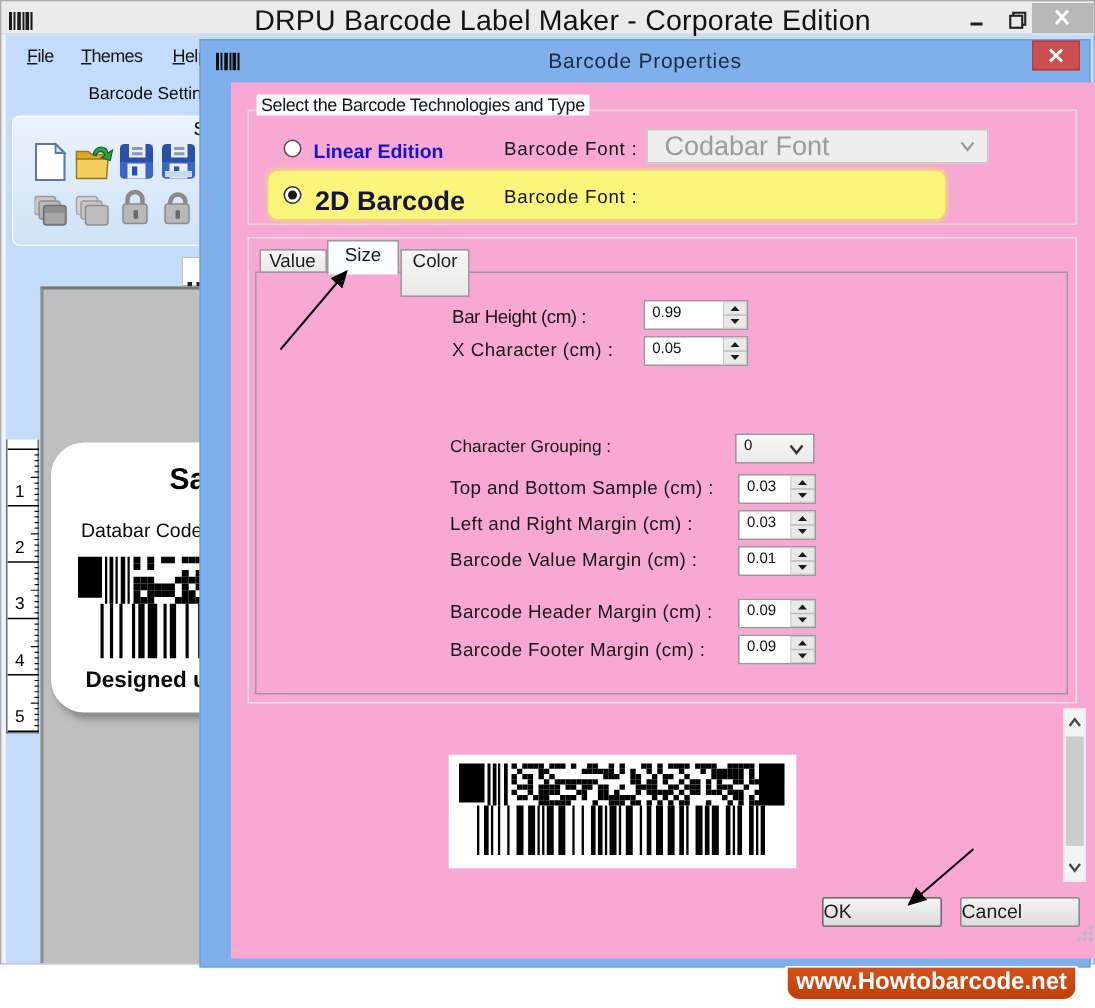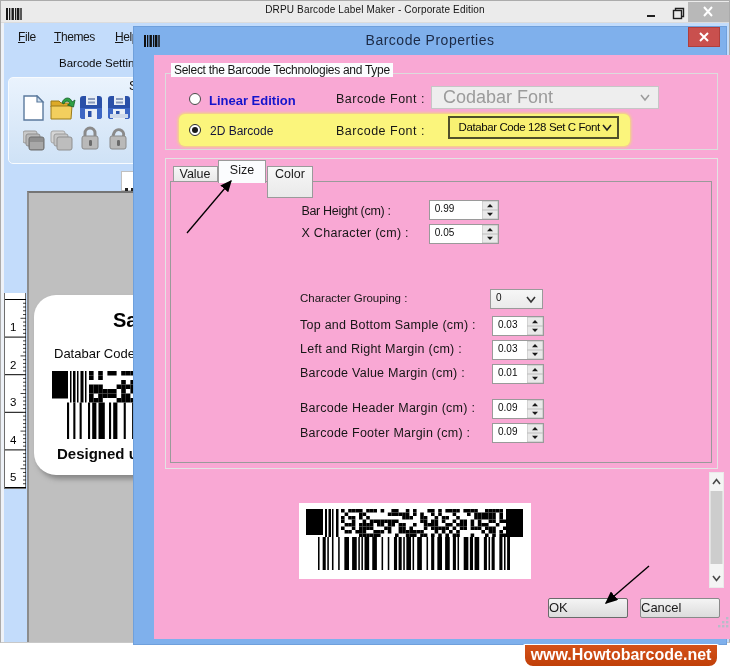--- a/index.html
+++ b/index.html
@@ -1,20 +1,20 @@
 <!DOCTYPE html>
 <html><head>
 <meta charset="utf-8">
 <style>
 * { margin:0; padding:0; box-sizing:border-box; }
 html,body { width:730px; height:672px; background:#fff; font-family:"Liberation Sans", sans-serif; overflow:hidden; }
 .abs { position:absolute; }
 #win { position:absolute; left:0; top:0; width:730px; height:643px; background:#c3dcfb; border:1px solid #ababab; border-bottom-color:#c8c8c8; }
 #titlebar { position:absolute; left:0; top:0; width:728px; height:22px; background:#ebebeb; }
-#titletext { position:absolute; left:20px; top:3px; width:708px; text-align:center; font-size:10px; letter-spacing:0.15px; color:#131313; }
+#titletext { position:absolute; left:20px; top:3px; width:708px; text-align:center; font-size:19px; letter-spacing:0.15px; color:#131313; }
 #mclose { position:absolute; left:687px; top:1px; width:41px; height:20px; background:#b8b8b8; }
 #bset { position:absolute; left:58px; top:56px; font-size:11.5px; color:#0a0a0a; }
 #toolpanel { position:absolute; left:7px; top:76px; width:400px; height:87px; background:linear-gradient(#eaf3fd,#cfe2f6); border:1px solid #f8fbfe; border-radius:5px; }
 #scap { position:absolute; left:128px; top:78px; font-size:12.5px; color:#0a0a0a; }
 #whitebox { position:absolute; left:120px; top:170px; width:20px; height:20px; background:#fff; border:1px solid #c0c0c0; }
 #wdots { position:absolute; left:124px; top:187px; width:3px; height:3px; background:#222; box-shadow:6px 0 0 #222; }
 #workspace { position:absolute; left:26px; top:190px; width:160px; height:451px; background:#bfbfbf; border-top:2px solid #757575; border-left:2px solid #8c8c8c; }
 #ruler { position:absolute; left:3px; top:292px; width:22px; height:196px; background:#fff; border:1px solid #6e6e6e; border-top:0; }
 #label { position:absolute; left:33px; top:294px; width:140px; height:180px; background:#fff; border-radius:22px; box-shadow:3px 4px 5px rgba(90,90,90,0.55); }
 #lab-sa { position:absolute; left:79px; top:13.5px; font-size:20px; font-weight:bold; color:#000; }
@@ -313,25 +313,22 @@
     <div class="grp" style="left:13px;top:18px;width:553px;height:77px"></div>
     <div class="glabel" style="left:19px;top:8px">Select the Barcode Technologies and Type</div>
     <div class="radio" style="left:37px;top:38px"></div>
     <div class="lbl" style="left:57px;top:38px;font-weight:bold;color:#1414cc;font-size:13px">Linear Edition</div>
     <div class="lbl bfont" style="left:184px;top:37px">Barcode Font :</div>
     <div id="combo1">Codabar Font<svg class="abs" style="right:8px;top:7px" width="10" height="8">
           <path d="M1 1 L5 6 L9 1" stroke="#9b9b9b" stroke-width="1.5" fill="none"></path>
         </svg></div>
     <div id="ylband"></div>
     <div class="radio on" style="left:37px;top:69px"></div>
-    <div class="lbl" style="left:58px;top:69px;font-weight:normal;color:#14143c;font-size:12px">2D Barcode</div>
+    <div class="lbl" style="left:58px;top:69px;font-weight:bold;color:#14143c;font-size:18px">2D Barcode</div>
     <div class="lbl bfont" style="left:184px;top:69px">Barcode Font :</div>
-    <div id="combo2">Databar Code 128 Set C Font<svg class="abs" style="right:5px;top:6px" width="10" height="8">
-          <path d="M1 1 L5 6 L9 1" stroke="#222" stroke-width="1.6" fill="none"></path>
-        </svg></div>
 
     <div class="grp" style="left:13px;top:103px;width:553px;height:311px;border-color:#e3e3e3"></div>
 
     <div class="grp" style="left:18px;top:126px;width:542px;height:282px;border-color:#9a9a9a"></div>
     <div class="tab" style="left:20.5px;top:110.5px;width:45px;height:16px;line-height:15px;background:linear-gradient(#f7f7f7,#e9e9e9)">Value</div>
     <div class="tab" style="left:66px;top:105px;width:48px;height:22.5px;line-height:19px;background:#fbfcfe;border-bottom:0">Size</div>
     <div class="tab" style="left:115px;top:110.5px;width:46px;height:32px;line-height:15px;background:linear-gradient(#f7f7f7,#e9e9e9)">Color</div>
 
     <div class="lbl" style="left:149.4px;top:148.5px;letter-spacing:-0.3px">Bar Height (cm) :</div>
     <div class="spin" style="left:276.8px;top:145px;width:70px;height:20px">

